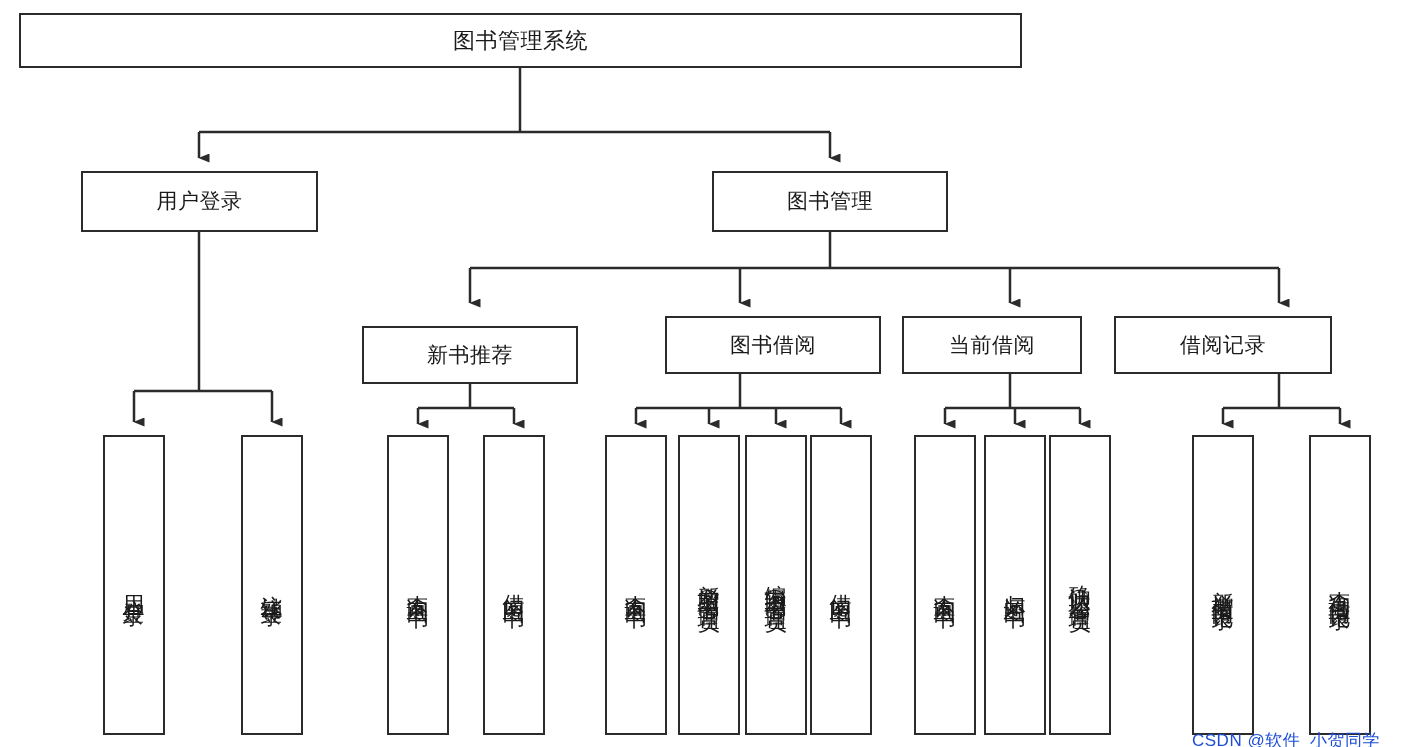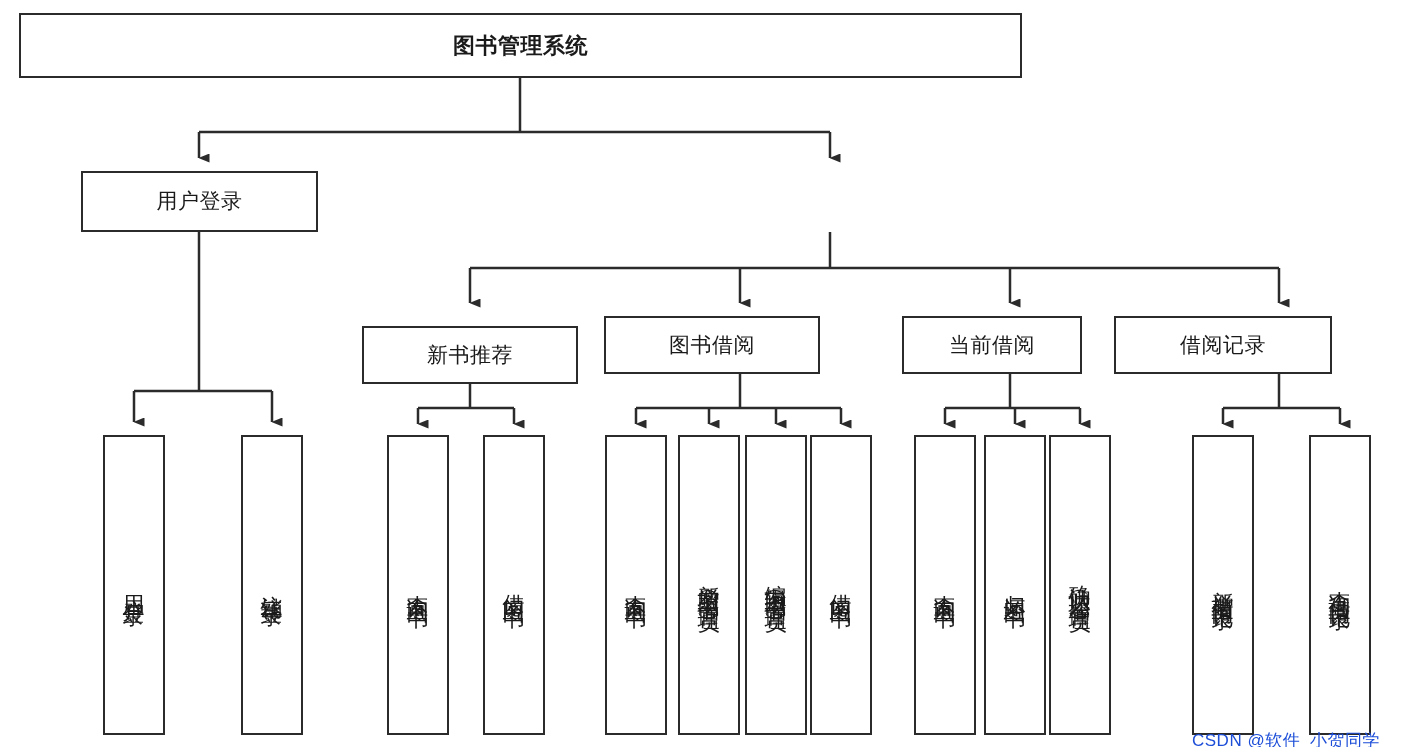--- a/index.html
+++ b/index.html
@@ -122,32 +122,35 @@
       <path d="M 1015 408 L 1015 424" marker-end="url(#arrowhead)"></path>
       <path d="M 1080 408 L 1080 424" marker-end="url(#arrowhead)"></path>
 
       <path d="M 1279 374 L 1279 408"></path>
       <path d="M 1223 408 L 1340 408"></path>
       <path d="M 1223 408 L 1223 424" marker-end="url(#arrowhead)"></path>
       <path d="M 1340 408 L 1340 424" marker-end="url(#arrowhead)"></path>
     </g>
   </svg>
 
-  <div class="node root horiz" style="left:19px; top:13px; width:1003px; height:65px;font-weight:bold;">
+  <div class="node root horiz" style="left:19px; top:13px; width:1003px; height:55px;">
     <span class="lbl">图书管理系统</span>
   </div>
 
   <div class="node horiz" style="left:81px; top:171px; width:237px; height:61px;">
     <span class="lbl">用户登录</span>
   </div>
+  <div class="node horiz" style="left:712px; top:171px; width:236px; height:61px;">
+    <span class="lbl">图书管理</span>
+  </div>
 
   <div class="node horiz" style="left:362px; top:326px; width:216px; height:58px;">
     <span class="lbl">新书推荐</span>
   </div>
-  <div class="node horiz" style="left:604px; top:316px; width:216px; height:58px;">
+  <div class="node horiz" style="left:665px; top:316px; width:216px; height:58px;">
     <span class="lbl">图书借阅</span>
   </div>
   <div class="node horiz" style="left:902px; top:316px; width:180px; height:58px;">
     <span class="lbl">当前借阅</span>
   </div>
   <div class="node horiz" style="left:1114px; top:316px; width:218px; height:58px;">
     <span class="lbl">借阅记录</span>
   </div>
 
   <div class="node leaf" style="left:103px; top:435px; width:62px; height:300px;">

